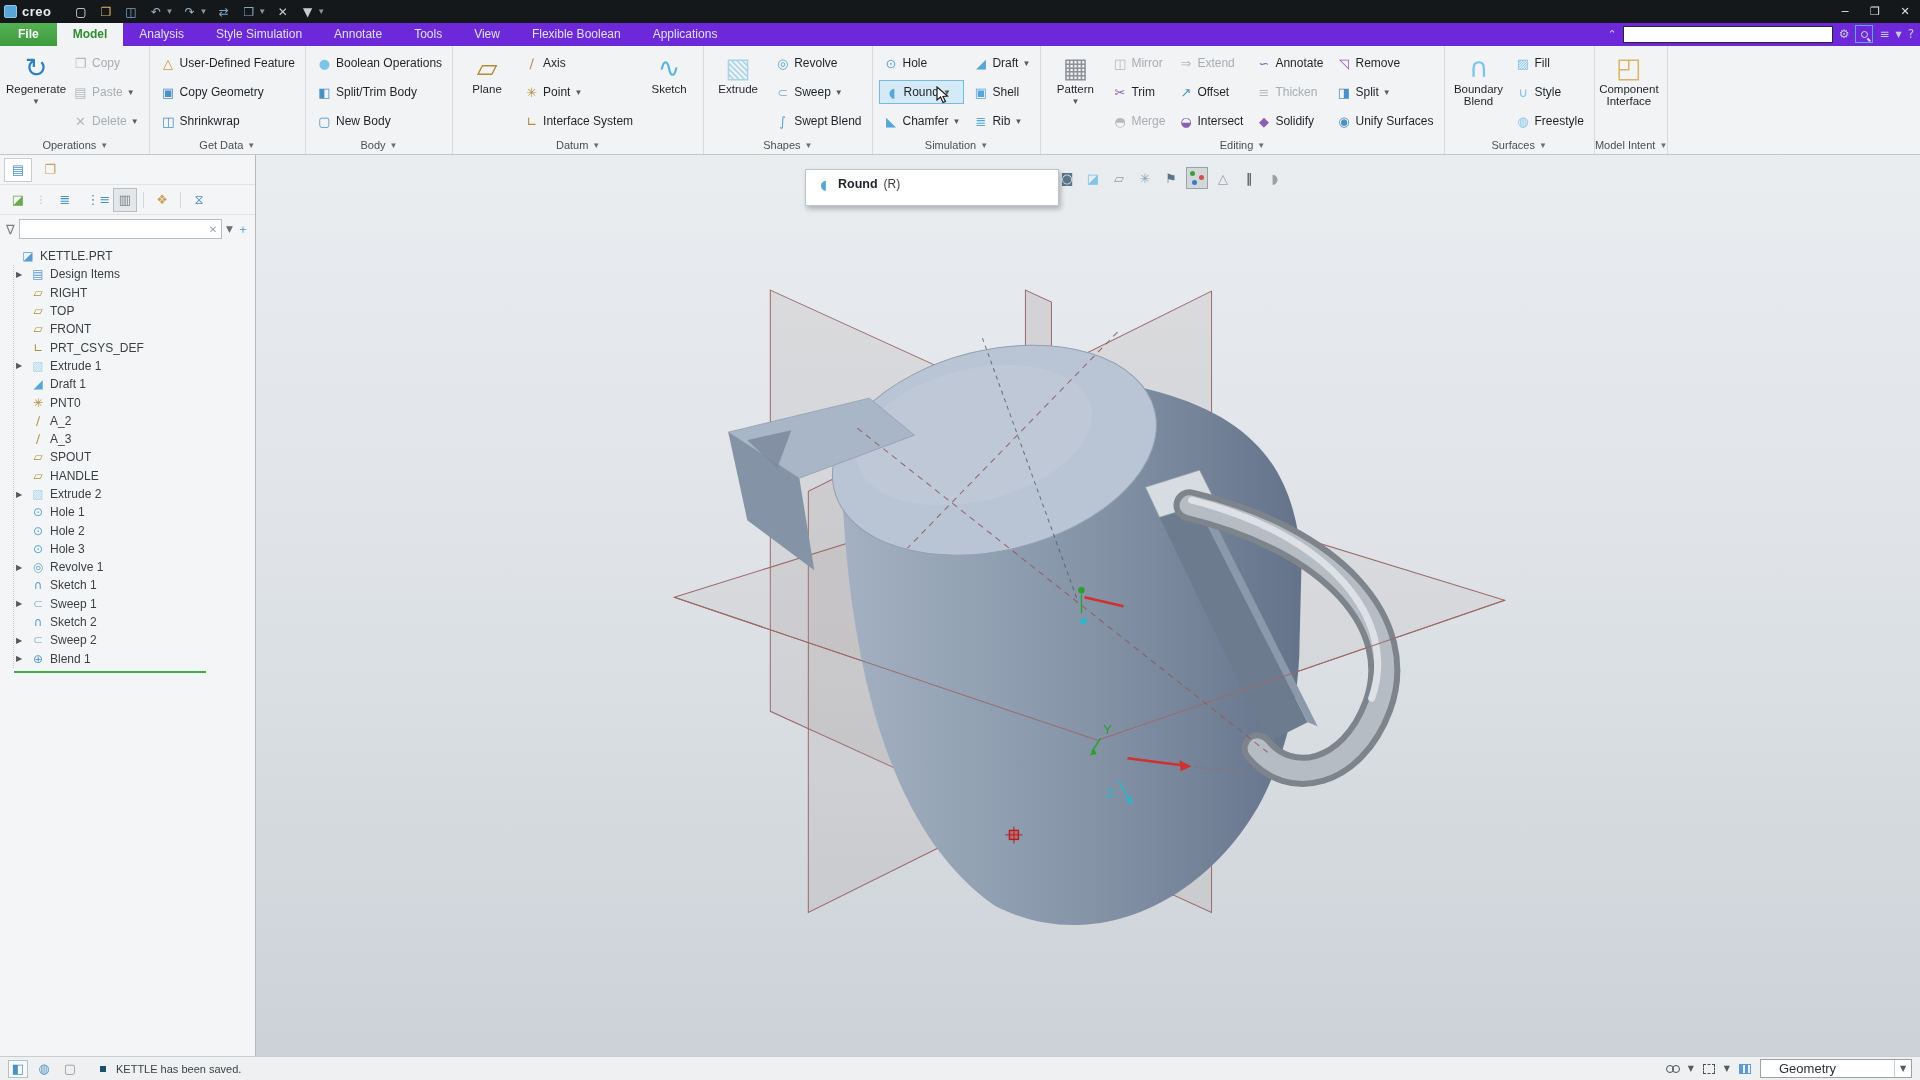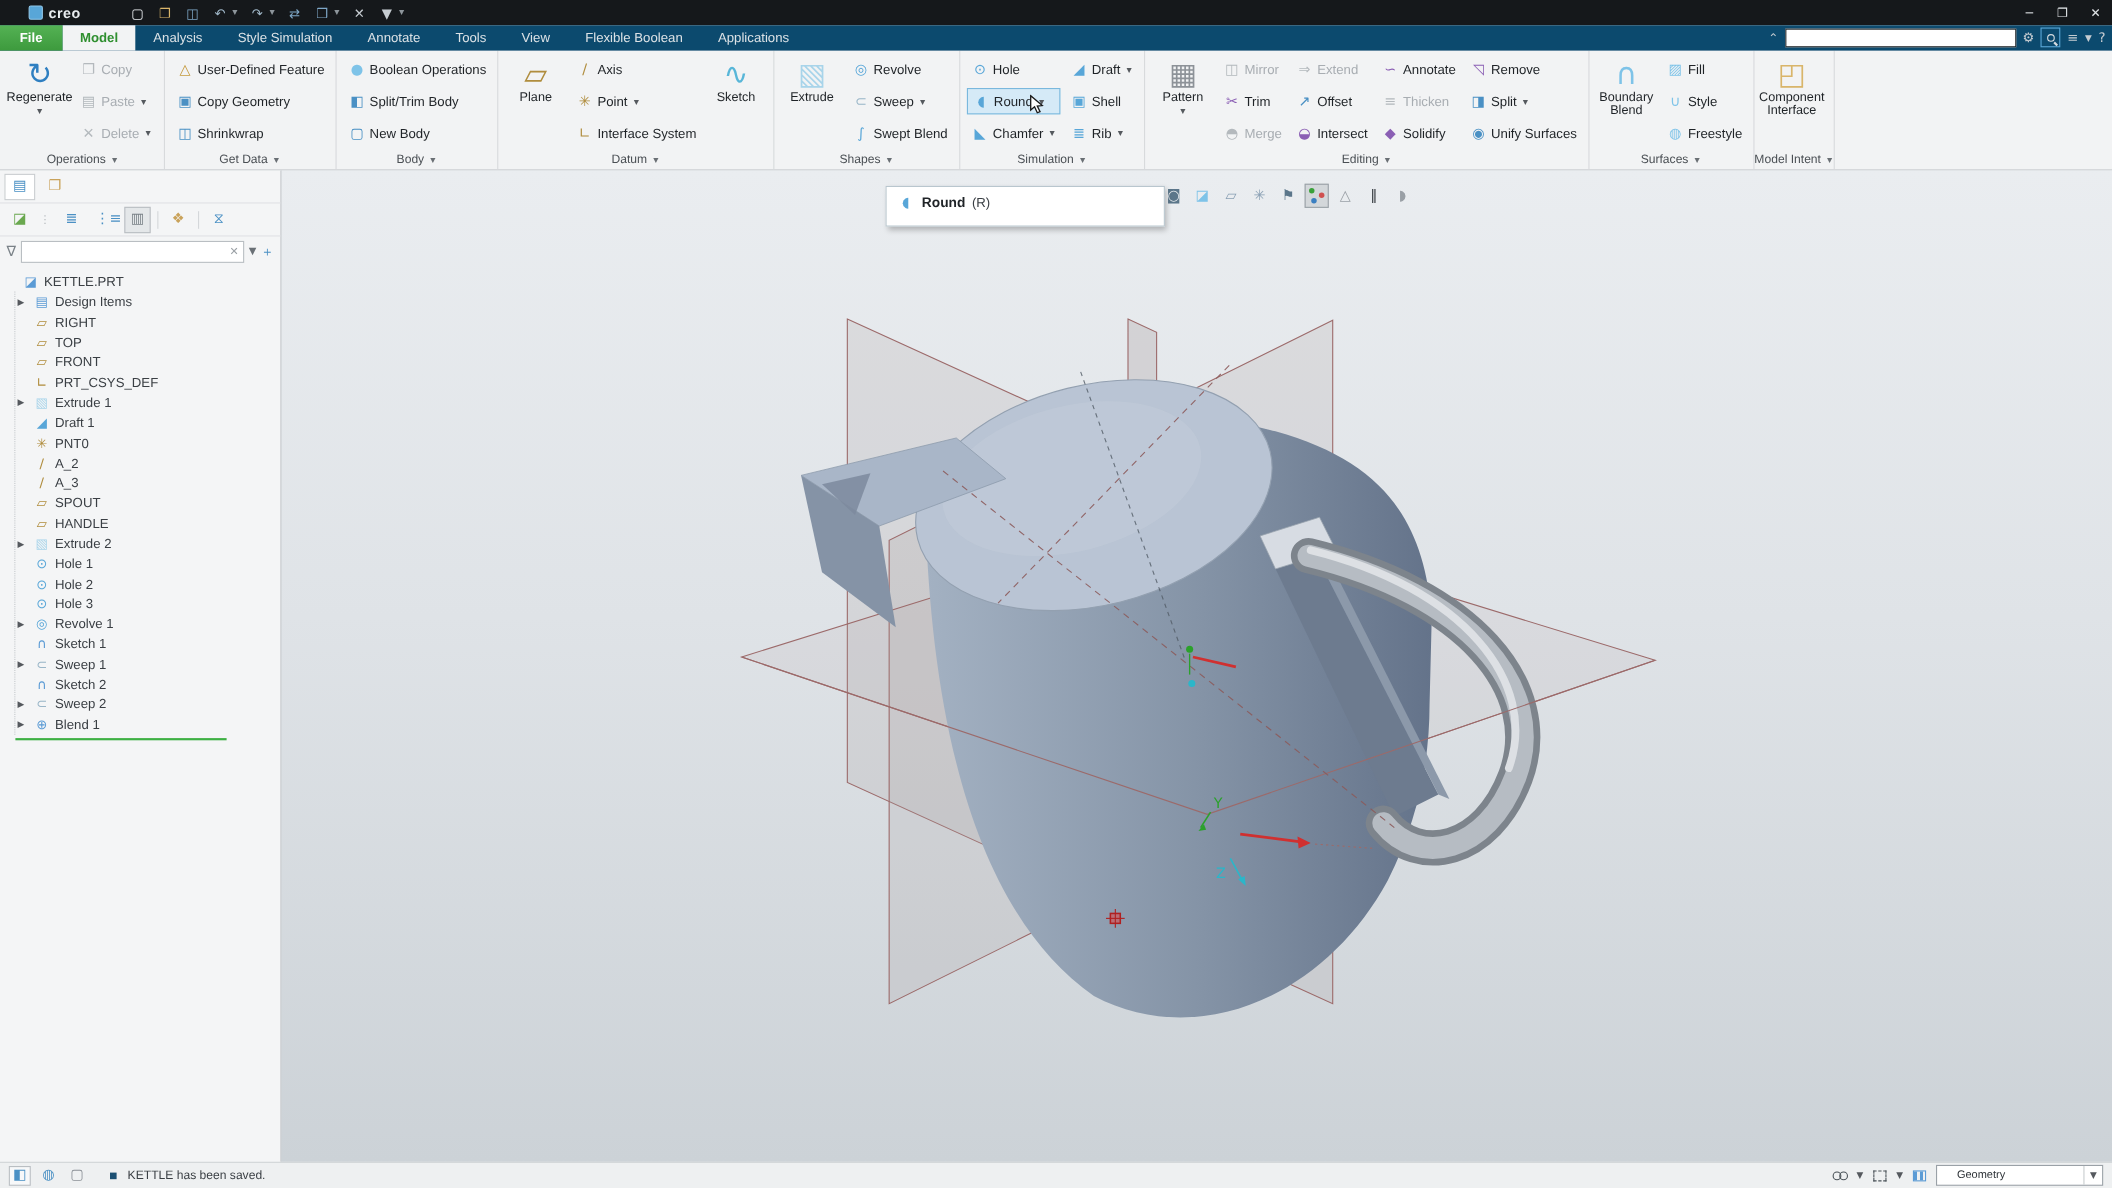--- a/index.html
+++ b/index.html
@@ -5,36 +5,36 @@
   * { margin:0; padding:0; box-sizing:border-box; }
   html,body { width:1920px; height:1080px; overflow:hidden;
     font-family:"Liberation Sans", sans-serif; font-size:12px; background:#e9ecef; }
   .ic { font-family:"DejaVu Sans", sans-serif; font-style:normal; display:inline-block;
     width:17px; text-align:center; font-size:13px; line-height:1; }
   .ic.big { width:34px; font-size:27px; }
 
   
   .titlebar { height:23px; background:#15181b; display:flex; align-items:center;
     color:#e8ecef; position:relative; }
-  .brand { display:flex; align-items:center; gap:5px; padding:0 26px; }
+  .brand { display:flex; align-items:center; gap:5px; padding:0 4px; }
   .brand-cube { width:13px; height:13px; background:#58a6d8; border:1px solid #8fc6e8;
     border-radius:2px; }
   .brand-name { font-size:13px; font-weight:bold; letter-spacing:.5px; }
   .qat { display:flex; align-items:center; gap:2px; margin-left:14px; }
   .qbtn { display:flex; align-items:center; padding:1px 3px; cursor:default; }
   .qbtn .ic { font-size:12px; }
   .qarrow { color:#8d959b; font-size:8px; margin-left:1px; }
   .win-title { position:absolute; left:0; right:0; text-align:center; font-size:12px;
     color:#dfe5e9; pointer-events:none; }
   .winbtns { margin-left:auto; display:flex; }
   .winbtn { width:30px; height:23px; display:flex; align-items:center; justify-content:center;
     color:#dfe3e6; font-size:11px; font-family:"DejaVu Sans",sans-serif; }
 
   
-  .tabbar { height:23px; background:#0c4a6e; display:flex; align-items:flex-end; position:relative; }
+  .tabbar { height:23px; background:#6d28d9; display:flex; align-items:flex-end; position:relative; }
   .tab { padding:3px 16px 4px; color:#dcе2e6; color:#dce2e6; font-size:12px; height:23px;
     display:flex; align-items:center; cursor:default; }
   .tab.file { background:linear-gradient(#54b254,#3d9a3d); color:#fff; font-weight:bold; padding:3px 18px 4px; }
   .tab.active { background:#f2f3f4; color:#2f8f2f; font-weight:bold; }
   .tabbar-right { position:absolute; right:6px; top:2px; display:flex; align-items:center; gap:6px; }
   .collapse-chevron { color:#c6ccd1; font-size:11px; font-family:"DejaVu Sans",sans-serif; }
   .cmd-search { width:210px; height:17px; background:#fff; border:1px solid #23282c;
     font-size:11px; padding:0 4px; }
   .tb-ic { color:#c6ccd1; font-family:"DejaVu Sans",sans-serif; font-size:12px; }
   .mag-box { width:18px; height:18px; border:1px solid #5aa7d8; display:flex; align-items:center;
@@ -120,21 +120,21 @@
   .status-right { margin-left:auto; display:flex; align-items:center; gap:5px; }
   .binoc { display:flex; }
   .binoc i { width:8px; height:8px; border:1.5px solid #4a5258; border-radius:50%; }
   .binoc i+i { margin-left:-2px; }
   .selbox { width:12px; height:10px; border:1px dashed #4a5258; }
   .selall { width:12px; height:10px; background:
     repeating-linear-gradient(90deg,#5b9bd5 0 3px,transparent 3px 5px); border:1px solid #5b9bd5; }
   .darr { font-size:8px; color:#55595e; font-family:"DejaVu Sans",sans-serif; }
   .combo { width:152px; height:19px; background:#fff; border:1px solid #9aa1a7;
     display:flex; align-items:center; }
-  .combo-label { flex:1; padding:0 18px; font-size:10px; color:#2c3136; }
+  .combo-label { flex:1; padding:0 18px; font-size:13px; color:#2c3136; }
   .combo-btn { width:17px; height:100%; border-left:1px solid #c9cdd0; display:flex;
     align-items:center; justify-content:center; font-size:8px; color:#55595e;
     font-family:"DejaVu Sans",sans-serif; }
 
   .cursor-svg { position:absolute; left:56px; top:5px; z-index:9; }
 </style>
 </head>
 <body>
 
 <div class="titlebar">

